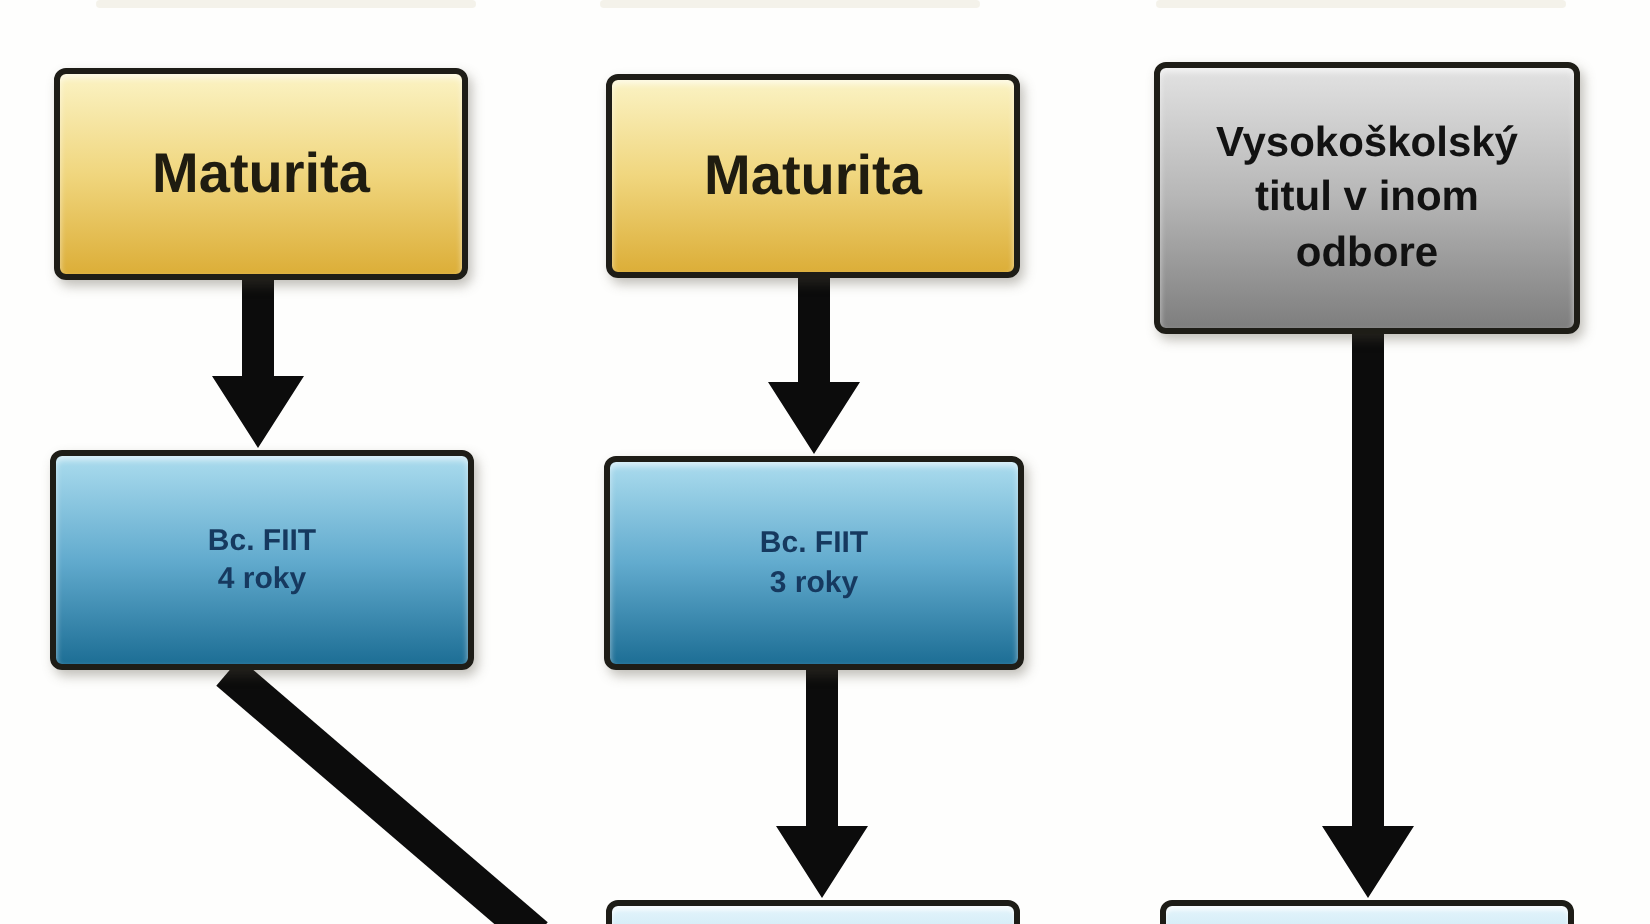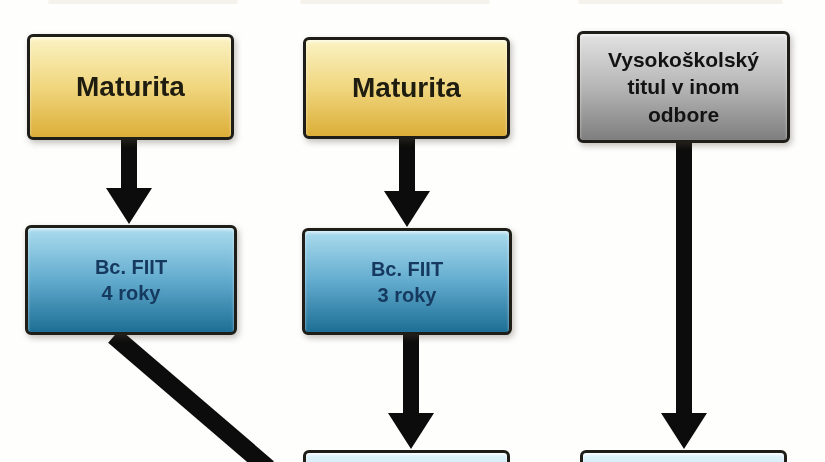--- a/index.html
+++ b/index.html
@@ -52,33 +52,33 @@
     font-size: 28px;
   }
   .node.gray {
     background: linear-gradient(180deg, #e2e2e2 0%, #b6b6b6 50%, #7e7e7e 100%);
     color: #121212;
     font-size: 21px;
   }
   .node.blue {
     background: linear-gradient(180deg, #abdcee 0%, #62abce 50%, #1d6e95 100%);
     color: #16395f;
-    font-size: 20px;
+    font-size: 15px;
     text-align: center;
   }
   .node.blue-partial {
     background: linear-gradient(180deg, #e3f4fb 0%, #bfe2f1 100%);
     border-radius: 6px 6px 0 0;
     box-shadow: inset 0 2px 2px rgba(255, 255, 255, 0.8);
   }
 
   
   #node-maturita-left  { left: 27px;  top: 34px;  width: 207px; height: 106px; }
   #node-maturita-mid   { left: 303px; top: 37px;  width: 207px; height: 102px; }
-  #node-degree-other   { left: 577px; top: 31px;  width: 213px; height: 112px; }
+  #node-degree-other   { left: 577px; top: 31px;  width: 213px; height: 136px; }
   #node-bc-fiit-4      { left: 25px;  top: 225px; width: 212px; height: 110px; }
   #node-bc-fiit-3      { left: 302px; top: 228px; width: 210px; height: 107px; }
   #node-bottom-mid     { left: 303px; top: 450px; width: 207px; height: 34px; }
   #node-bottom-right   { left: 580px; top: 450px; width: 207px; height: 34px; }
 
   .arrow-layer {
     position: absolute;
     left: 0;
     top: 0;
     width: 825px;

